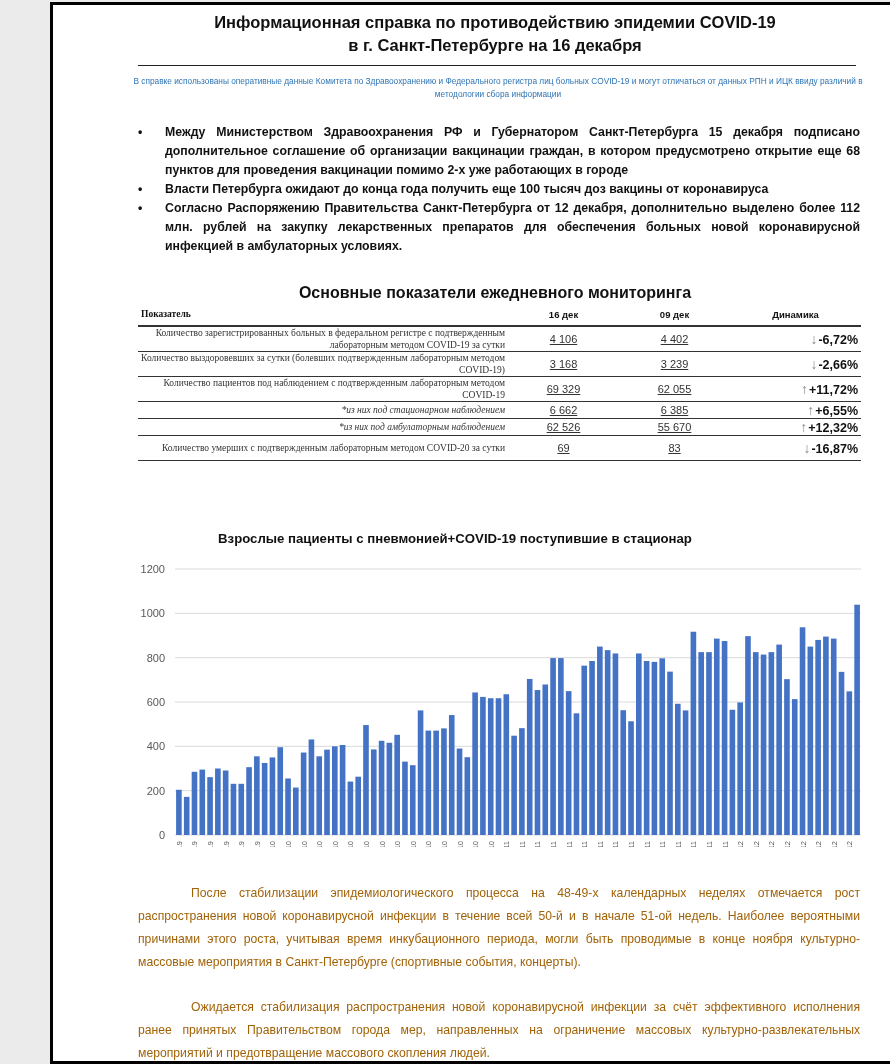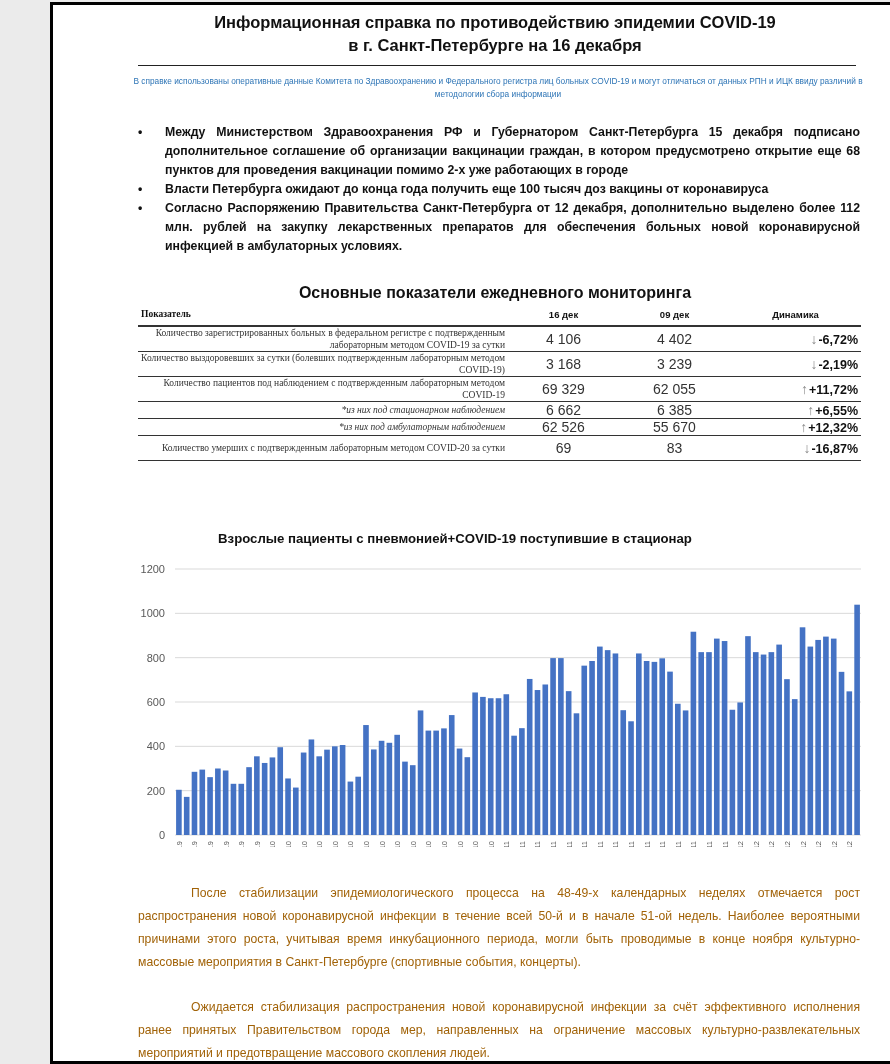--- a/index.html
+++ b/index.html
@@ -28,21 +28,21 @@
     position: absolute; left: 0; width: 884px; top: 279px; text-align: center;
     font-weight: bold; font-size: 16px;
   }
   table.mon {
     position: absolute; left: 85px; top: 298px; width: 723px; border-collapse: collapse;
     font-size: 9.5px;
   }
   table.mon th { font-family: "Liberation Serif", serif; font-weight: bold; font-size: 9.5px; text-align: left; height: 22px; padding: 0 3px; border-bottom: 2px solid #333; }
   table.mon th.c { text-align: center; font-family: "Liberation Sans", sans-serif; font-weight: bold; }
   table.mon td { font-family: "Liberation Serif", serif; padding: 0 3px; border-bottom: 1.5px solid #333; line-height: 12px; height: 24px; color: #333; text-align: right; }
-  table.mon td.num { text-align: center; font-family: "Liberation Sans", sans-serif; font-size: 14px; width: 105px; }
+  table.mon td.num { text-align: center; font-family: "Liberation Sans", sans-serif; font-size: 11px; width: 105px; text-decoration: underline; }
   table.mon td.dyn { font-family: "Liberation Sans", sans-serif; font-weight: bold; font-size: 12.5px; color: #111; width: 110px; padding-left: 18px; }
   table.mon tr.short td { height: 16px; }
   table.mon td.it { font-style: italic; }
   .arrow { display: inline-block; color: #8a8a8a; font-weight: bold; font-size: 14px; margin-right: 1px; }
   .chart-title {
     position: absolute; left: 0; width: 804px; top: 526px; text-align: center;
     font-weight: bold; font-size: 13.2px;
   }
   svg.chart { position: absolute; left: 78px; top: 552px; }
   .para {
@@ -83,21 +83,21 @@
         <tr>
           <td>Количество зарегистрированных больных в федеральном регистре с подтвержденным лабораторным методом COVID-19 за сутки</td>
           <td class="num">4 106</td>
           <td class="num">4 402</td>
           <td class="dyn"><span class="arrow" style="color: rgb(138, 138, 138);">↓</span><span>-6,72%</span></td>
         </tr>
         <tr>
           <td>Количество выздоровевших за сутки (болевших подтвержденным лабораторным методом COVID-19)</td>
           <td class="num">3 168</td>
           <td class="num">3 239</td>
-          <td class="dyn"><span class="arrow" style="color: rgb(138, 138, 138);">↓</span><span>-2,19%</span></td>
+          <td class="dyn"><span class="arrow" style="color: rgb(138, 138, 138);">↓</span><span>-2,66%</span></td>
         </tr>
         <tr>
           <td>Количество пациентов под наблюдением с подтвержденным лабораторным методом COVID-19</td>
           <td class="num">69 329</td>
           <td class="num">62 055</td>
           <td class="dyn"><span class="arrow" style="color: rgb(138, 138, 138);">↑</span><span>+11,72%</span></td>
         </tr>
         <tr class="short">
           <td class="it">*из них под стационарном наблюдением</td>
           <td class="num">6 662</td>

